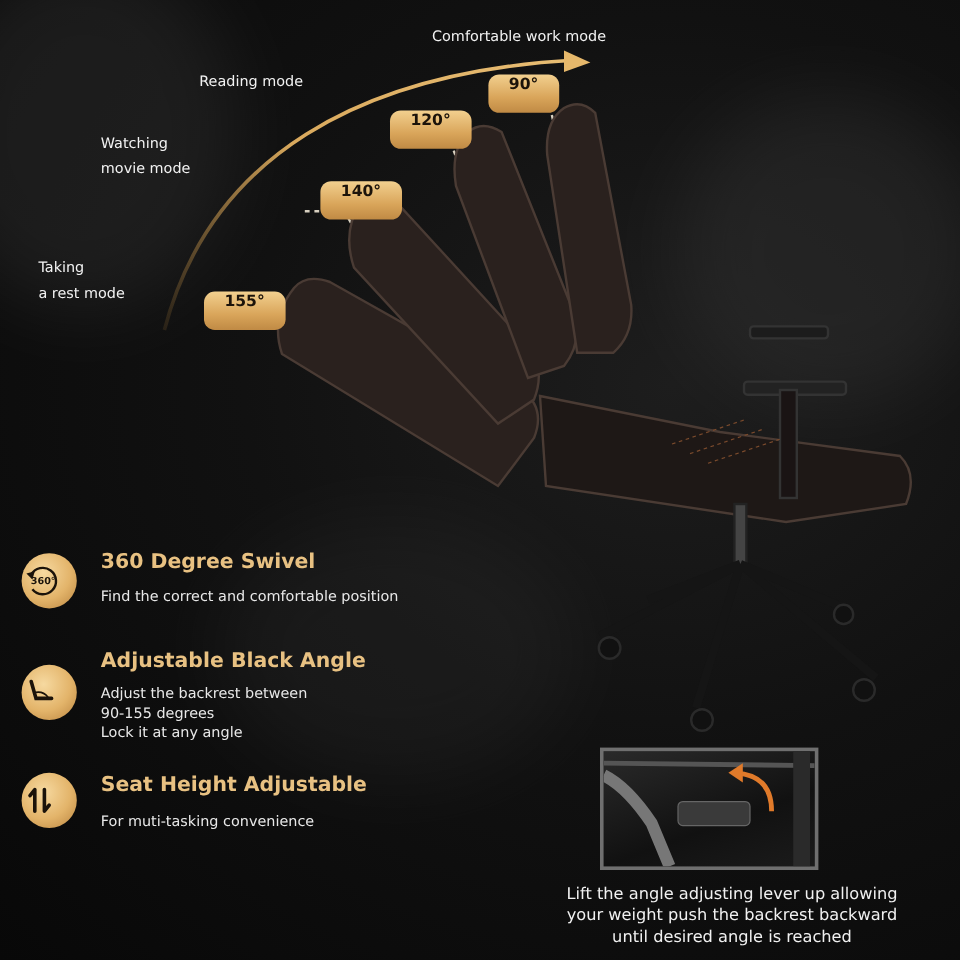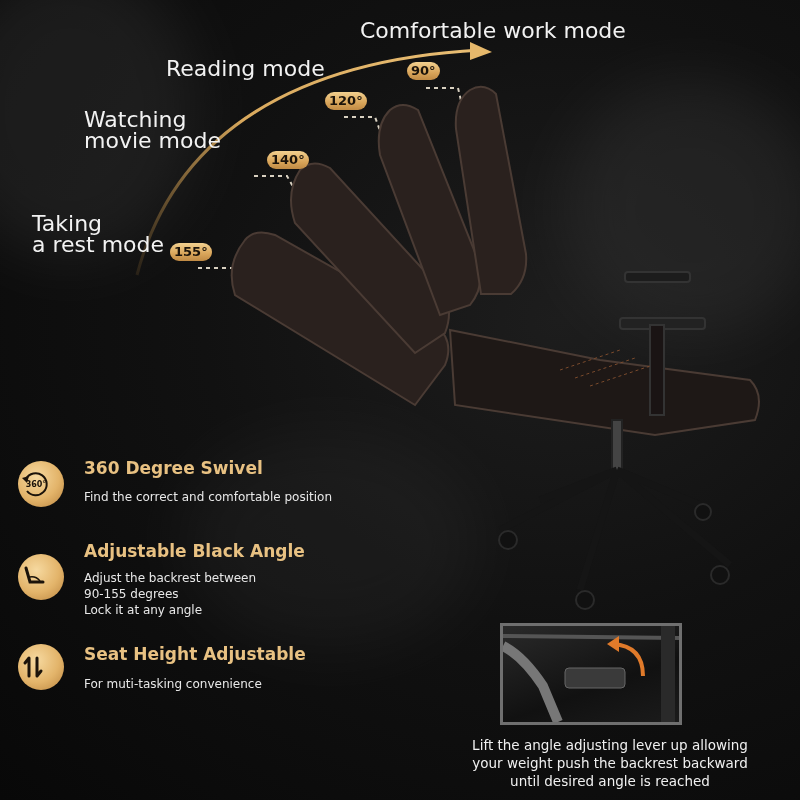--- a/index.html
+++ b/index.html
@@ -6,25 +6,25 @@
   body {
     width: 800px; height: 800px; overflow: hidden; position: relative;
     background: radial-gradient(ellipse at 70% 40%, #1d1d1d 0%, #111 45%, #080808 100%);
     font-family: "DejaVu Sans", sans-serif; color: #fff;
   }
   .smoke {
     position: absolute; border-radius: 50%; filter: blur(30px); opacity: .35;
     background: #3a3a3a;
   }
   .mode-label {
-    position: absolute; font-size: 22px; line-height: 21px; color: #f2f2f2; font-weight: normal;
+    position: absolute; font-size: 12px; line-height: 21px; color: #f2f2f2; font-weight: normal;
   }
   .arc-svg { position: absolute; left: 0; top: 0; }
   .badge {
-    position: absolute; height: 18px; padding: 0 4px; border-radius: 9px;
+    position: absolute; height: 32px; padding: 0 17px; border-radius: 9px;
     background: linear-gradient(180deg, #f2d08f 0%, #d9a55a 60%, #c08a44 100%);
     color: #1b130a; font-size: 13px; line-height: 18px; font-weight: bold;
   }
   .feature { position: absolute; left: 18px; width: 400px; }
   .feature-icon {
     position: absolute; left: 0; top: 6px; width: 46px; height: 46px; border-radius: 50%;
     background: radial-gradient(circle at 40% 35%, #f6d9a0 0%, #e3b46a 55%, #b9833e 100%);
     display: flex; align-items: center; 
   }
   .feature-title {

